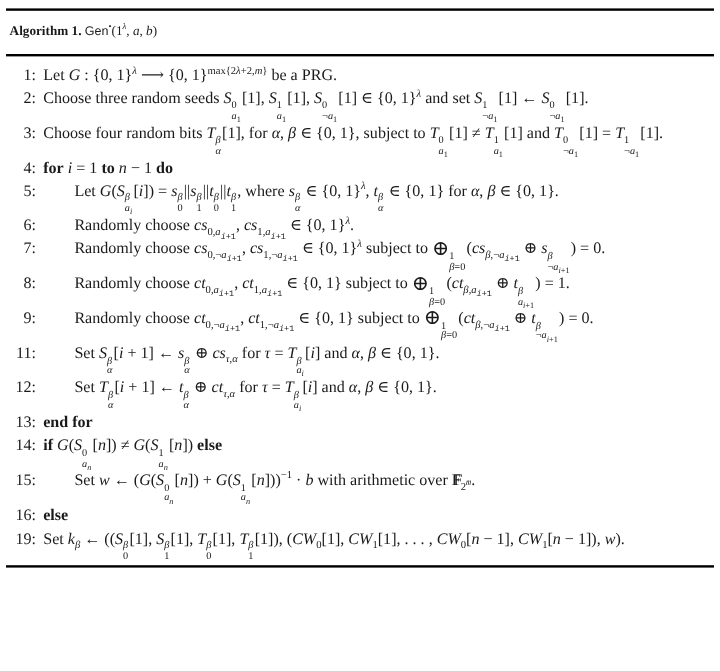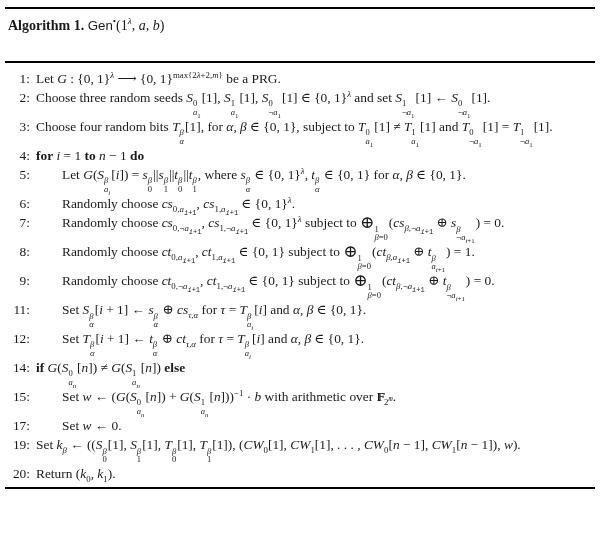--- a/index.html
+++ b/index.html
@@ -7,21 +7,21 @@
     width:600px;height:559px;overflow:hidden;color:#1a1a1a;
     font-family:"Liberation Serif","DejaVu Serif","DejaVu Sans",serif;
     -webkit-font-smoothing:antialiased;
   }
   .page{padding:0 5px;}
   .rule{background:#000;border:none;margin:0;}
   .rule-top{height:2px;margin-top:7px;}
   .rule-mid{height:1.5px;}
   .rule-bot{height:1.5px;margin-top:4px;}
   .algo-title{
-    font-size:14px;line-height:20px;padding:7px 3px 25px 3px;
+    font-size:11px;line-height:20px;padding:7px 3px 8px 3px;
     white-space:nowrap;
   }
   .algo-label{font-weight:bold;}
   .algo-name{font-style:normal;}
   .sf{font-family:"Liberation Sans","DejaVu Sans",sans-serif;font-size:0.95em;}
   .algo-body{padding:6px 0 0 0;}
   .line{display:flex;font-size:13.4px;line-height:19.35px;}
   .num{
     flex:none;width:25px;text-align:right;padding-right:6px;
     font-style:normal;
@@ -182,58 +182,58 @@
             <span><i>α</i></span>
           </span>[<i>i</i> + 1] ← <i>t</i><span class="ss">
             <span><i>β</i></span>
             <span><i>α</i></span>
           </span> ⊕ <i>ct</i><sub><i>τ</i>,<i>α</i></sub> for <i>τ</i> = <i>T</i><span class="ss">
             <span><i>β</i></span>
             <span><i>a</i><sub><i>i</i></sub></span>
           </span>[<i>i</i>] and <i>α</i>, <i>β</i> ∈ {0, 1}.</span>
       </div>
       <div class="line">
+        <span class="num">13:</span>
+        <span class="content"><b>end for</b></span>
+      </div>
+      <div class="line">
         <span class="num">14:</span>
         <span class="content"><b>if</b> <i>G</i>(<i>S</i><span class="ss">
             <span>0</span>
             <span><i>a</i><sub><i>n</i></sub></span>
           </span>[<i>n</i>]) ≠ <i>G</i>(<i>S</i><span class="ss">
             <span>1</span>
             <span><i>a</i><sub><i>n</i></sub></span>
           </span>[<i>n</i>]) <b>else</b></span>
       </div>
       <div class="line">
         <span class="num">15:</span>
         <span class="content"><span class="ind"></span>Set <i>w</i> ← (<i>G</i>(<i>S</i><span class="ss">
             <span>0</span>
             <span><i>a</i><sub><i>n</i></sub></span>
           </span>[<i>n</i>]) + <i>G</i>(<i>S</i><span class="ss">
             <span>1</span>
             <span><i>a</i><sub><i>n</i></sub></span>
           </span>[<i>n</i>]))<sup>−1</sup> · <i>b</i> with arithmetic over <span class="bb" data-ch="F">F</span><sub>2<sup><i>m</i></sup></sub>.</span>
       </div>
       <div class="line">
-        <span class="num">17:</span>
-        <span class="content"><span class="ind"></span>Set <i>w</i> ← 0.</span>
+        <span class="num">16:</span>
+        <span class="content"><b>else</b></span>
       </div>
       <div class="line">
         <span class="num">19:</span>
         <span class="content">Set <i>k</i><sub><i>β</i></sub> ← ((<i>S</i><span class="ss">
             <span><i>β</i></span>
             <span>0</span>
           </span>[1], <i>S</i><span class="ss">
             <span><i>β</i></span>
             <span>1</span>
           </span>[1], <i>T</i><span class="ss">
             <span><i>β</i></span>
             <span>0</span>
           </span>[1], <i>T</i><span class="ss">
             <span><i>β</i></span>
             <span>1</span>
           </span>[1]), (<i>CW</i><sub>0</sub>[1], <i>CW</i><sub>1</sub>[1], . . . , <i>CW</i><sub>0</sub>[<i>n</i> − 1], <i>CW</i><sub>1</sub>[<i>n</i> − 1]), <i>w</i>).</span>
-      </div>
-      <div class="line">
-        <span class="num">20:</span>
-        <span class="content">Return (<i>k</i><sub>0</sub>, <i>k</i><sub>1</sub>).</span>
       </div>
     </div>
   <div class="rule rule-bot"></div>
 </div>
 
 </body></html>

